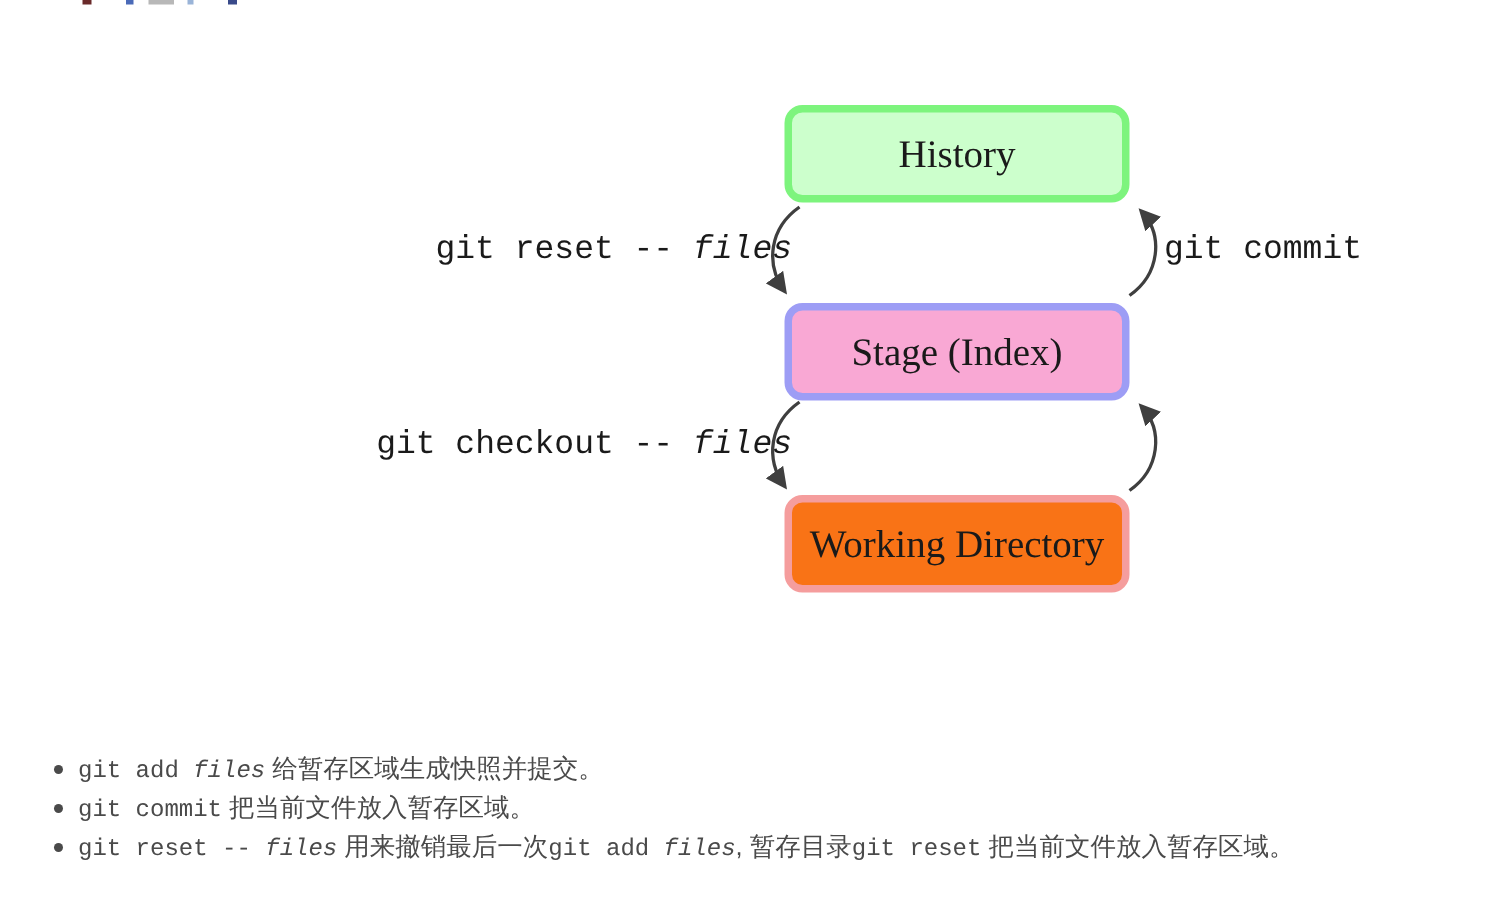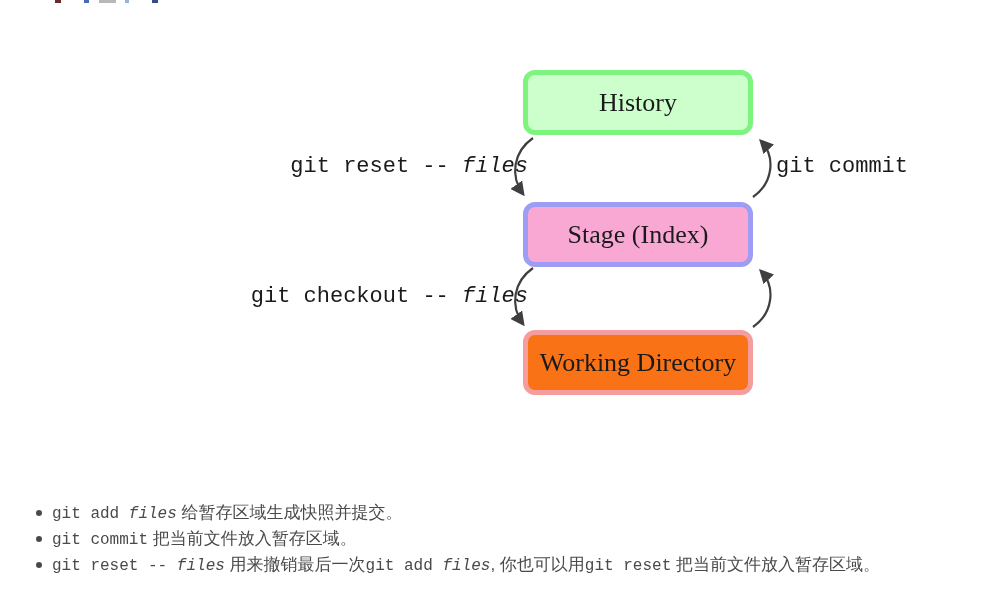--- a/index.html
+++ b/index.html
@@ -156,16 +156,16 @@
 
   <div class="arrow-label lbl-right lbl-row1"><span class="code">git commit</span><span class="em"></span></div>
 
   <div class="arrow-label lbl-left lbl-row2"><span class="code">git checkout -- </span><span class="em">files</span></div>
 
 
 
   <div class="bullets">
       <div class="bullet-item"><span class="bullet-dot"></span><span class="code">git add </span><span class="code-em">files</span><span class="plain"> 给暂存区域生成快照并提交。</span></div>
       <div class="bullet-item"><span class="bullet-dot"></span><span class="code">git commit</span><span class="plain"> 把当前文件放入暂存区域。</span></div>
-      <div class="bullet-item"><span class="bullet-dot"></span><span class="code">git reset -- </span><span class="code-em">files</span><span class="plain"> 用来撤销最后一次</span><span class="code">git add </span><span class="code-em">files</span><span class="plain">, 你也可以用</span><span class="code">git reset</span><span class="plain"> 把当前文件放入暂存区域。</span></div>
+      <div class="bullet-item"><span class="bullet-dot"></span><span class="code">git reset -- </span><span class="code-em">files</span><span class="plain"> 用来撤销最后一次</span><span class="code">git add </span><span class="code-em">files</span><span class="plain">, 暂存目录</span><span class="code">git reset</span><span class="plain"> 把当前文件放入暂存区域。</span></div>
     </div>
 
 </div>
 
 </body></html>

